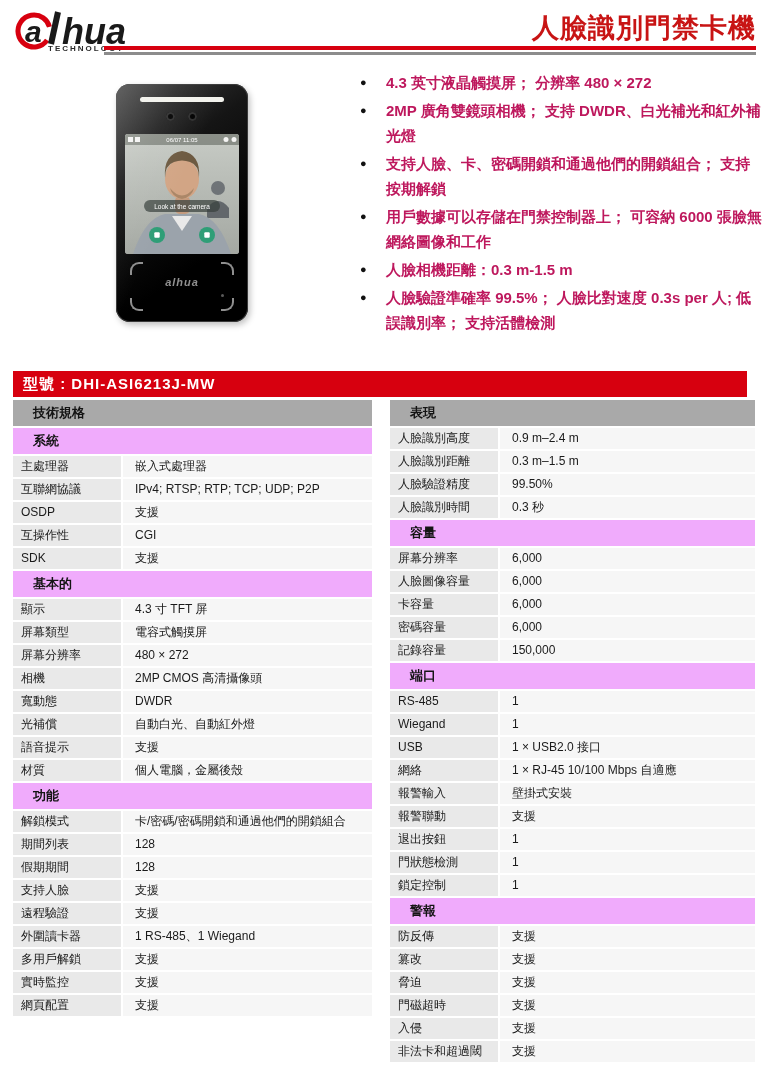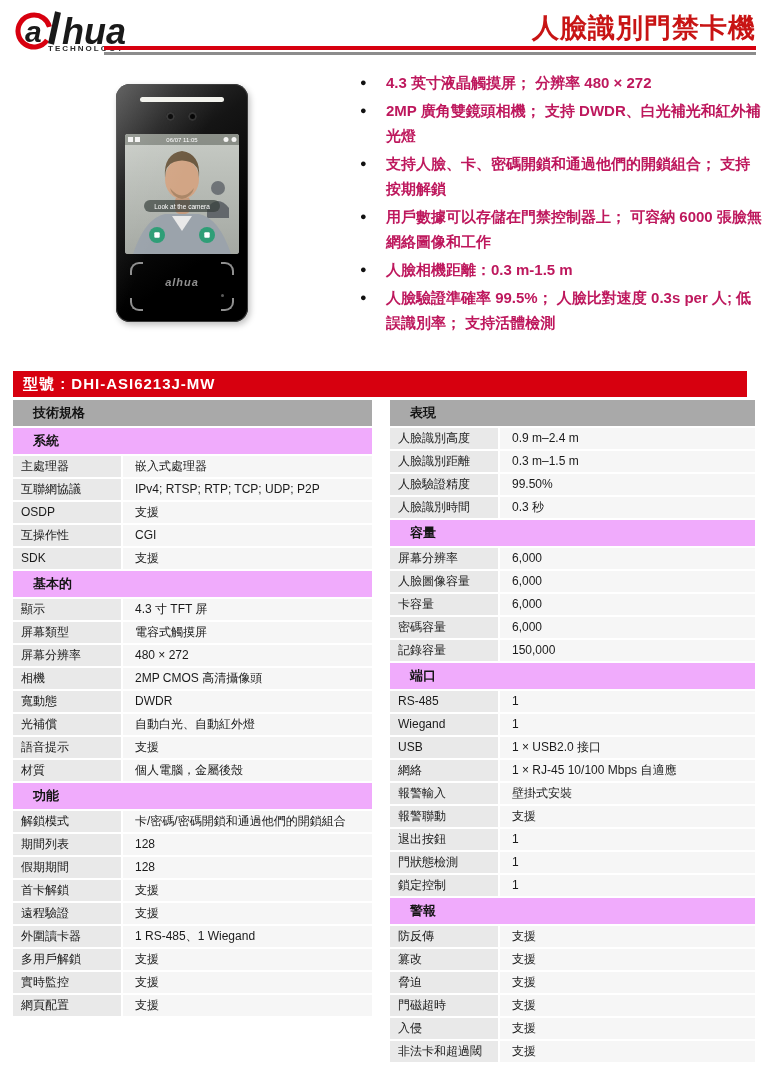--- a/index.html
+++ b/index.html
@@ -209,21 +209,21 @@
       </div>
       <div class="t-row">
         <div class="t-label">期間列表</div>
         <div class="t-value">128</div>
       </div>
       <div class="t-row">
         <div class="t-label">假期期間</div>
         <div class="t-value">128</div>
       </div>
       <div class="t-row">
-        <div class="t-label">首卡解鎖</div>
+        <div class="t-label">支持人臉</div>
         <div class="t-value">支援</div>
       </div>
       <div class="t-row">
         <div class="t-label">遠程驗證</div>
         <div class="t-value">支援</div>
       </div>
       <div class="t-row">
         <div class="t-label">外圍讀卡器</div>
         <div class="t-value">1 RS-485、1 Wiegand</div>
       </div>

